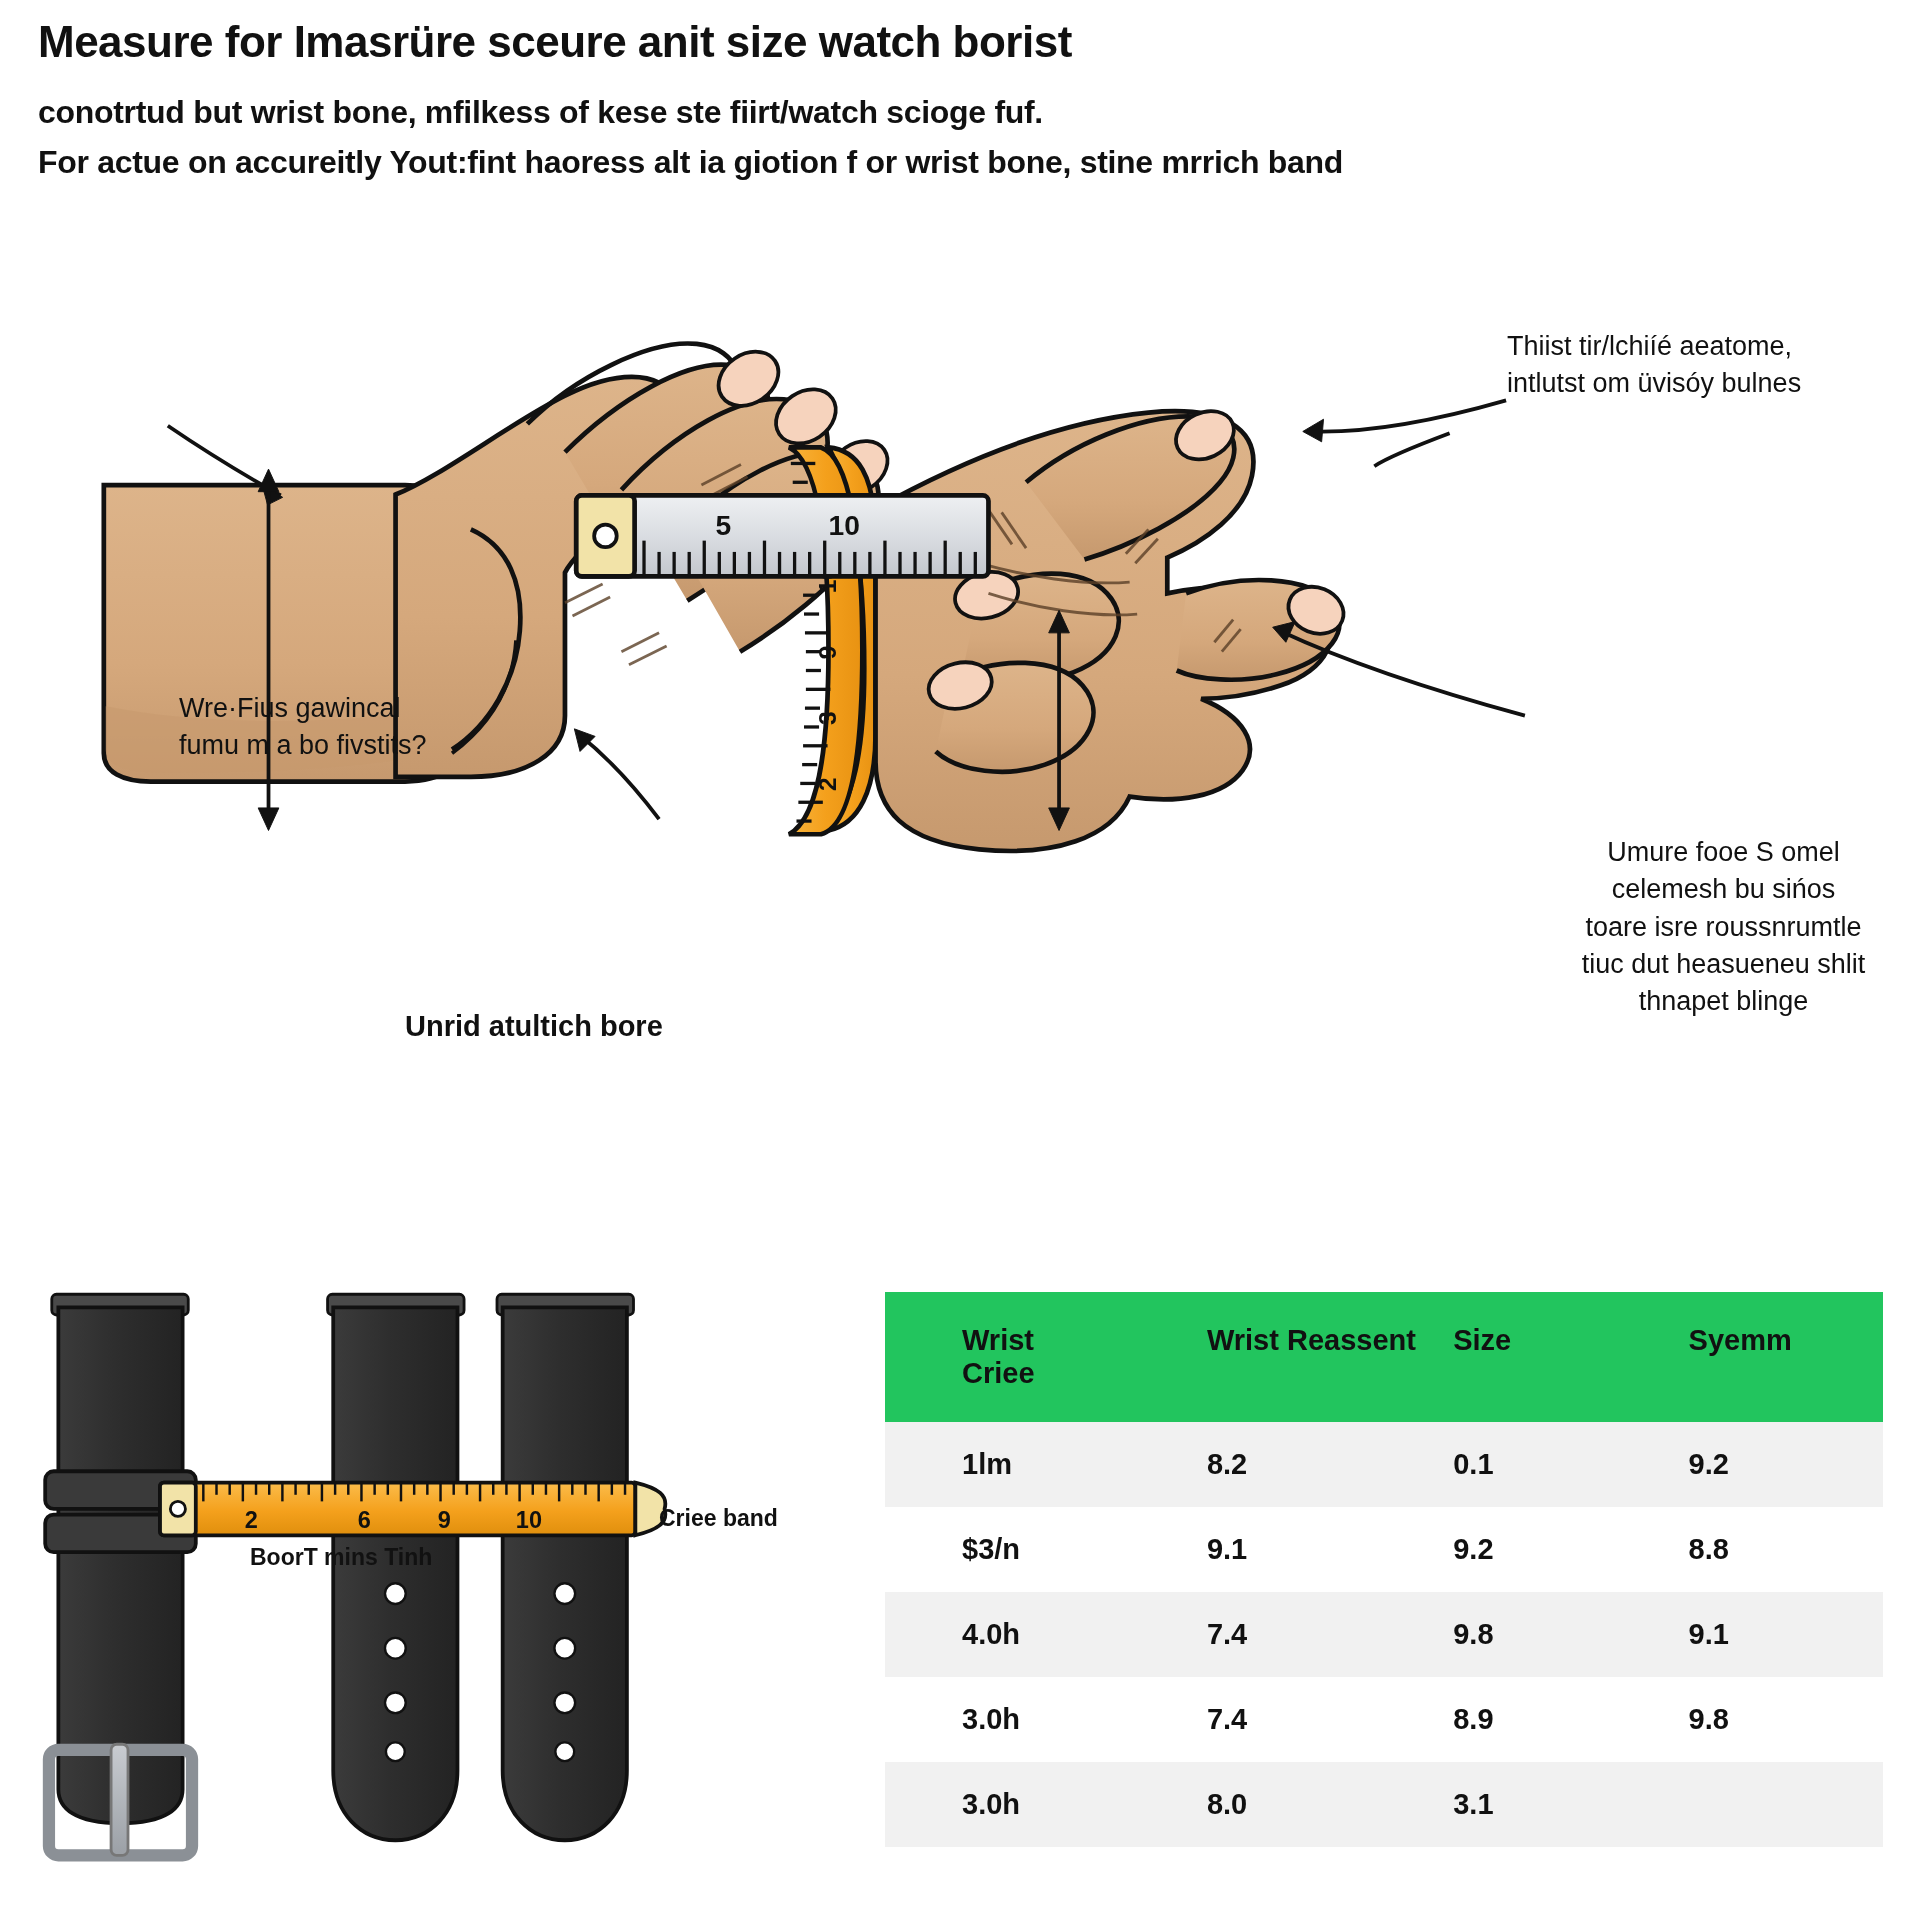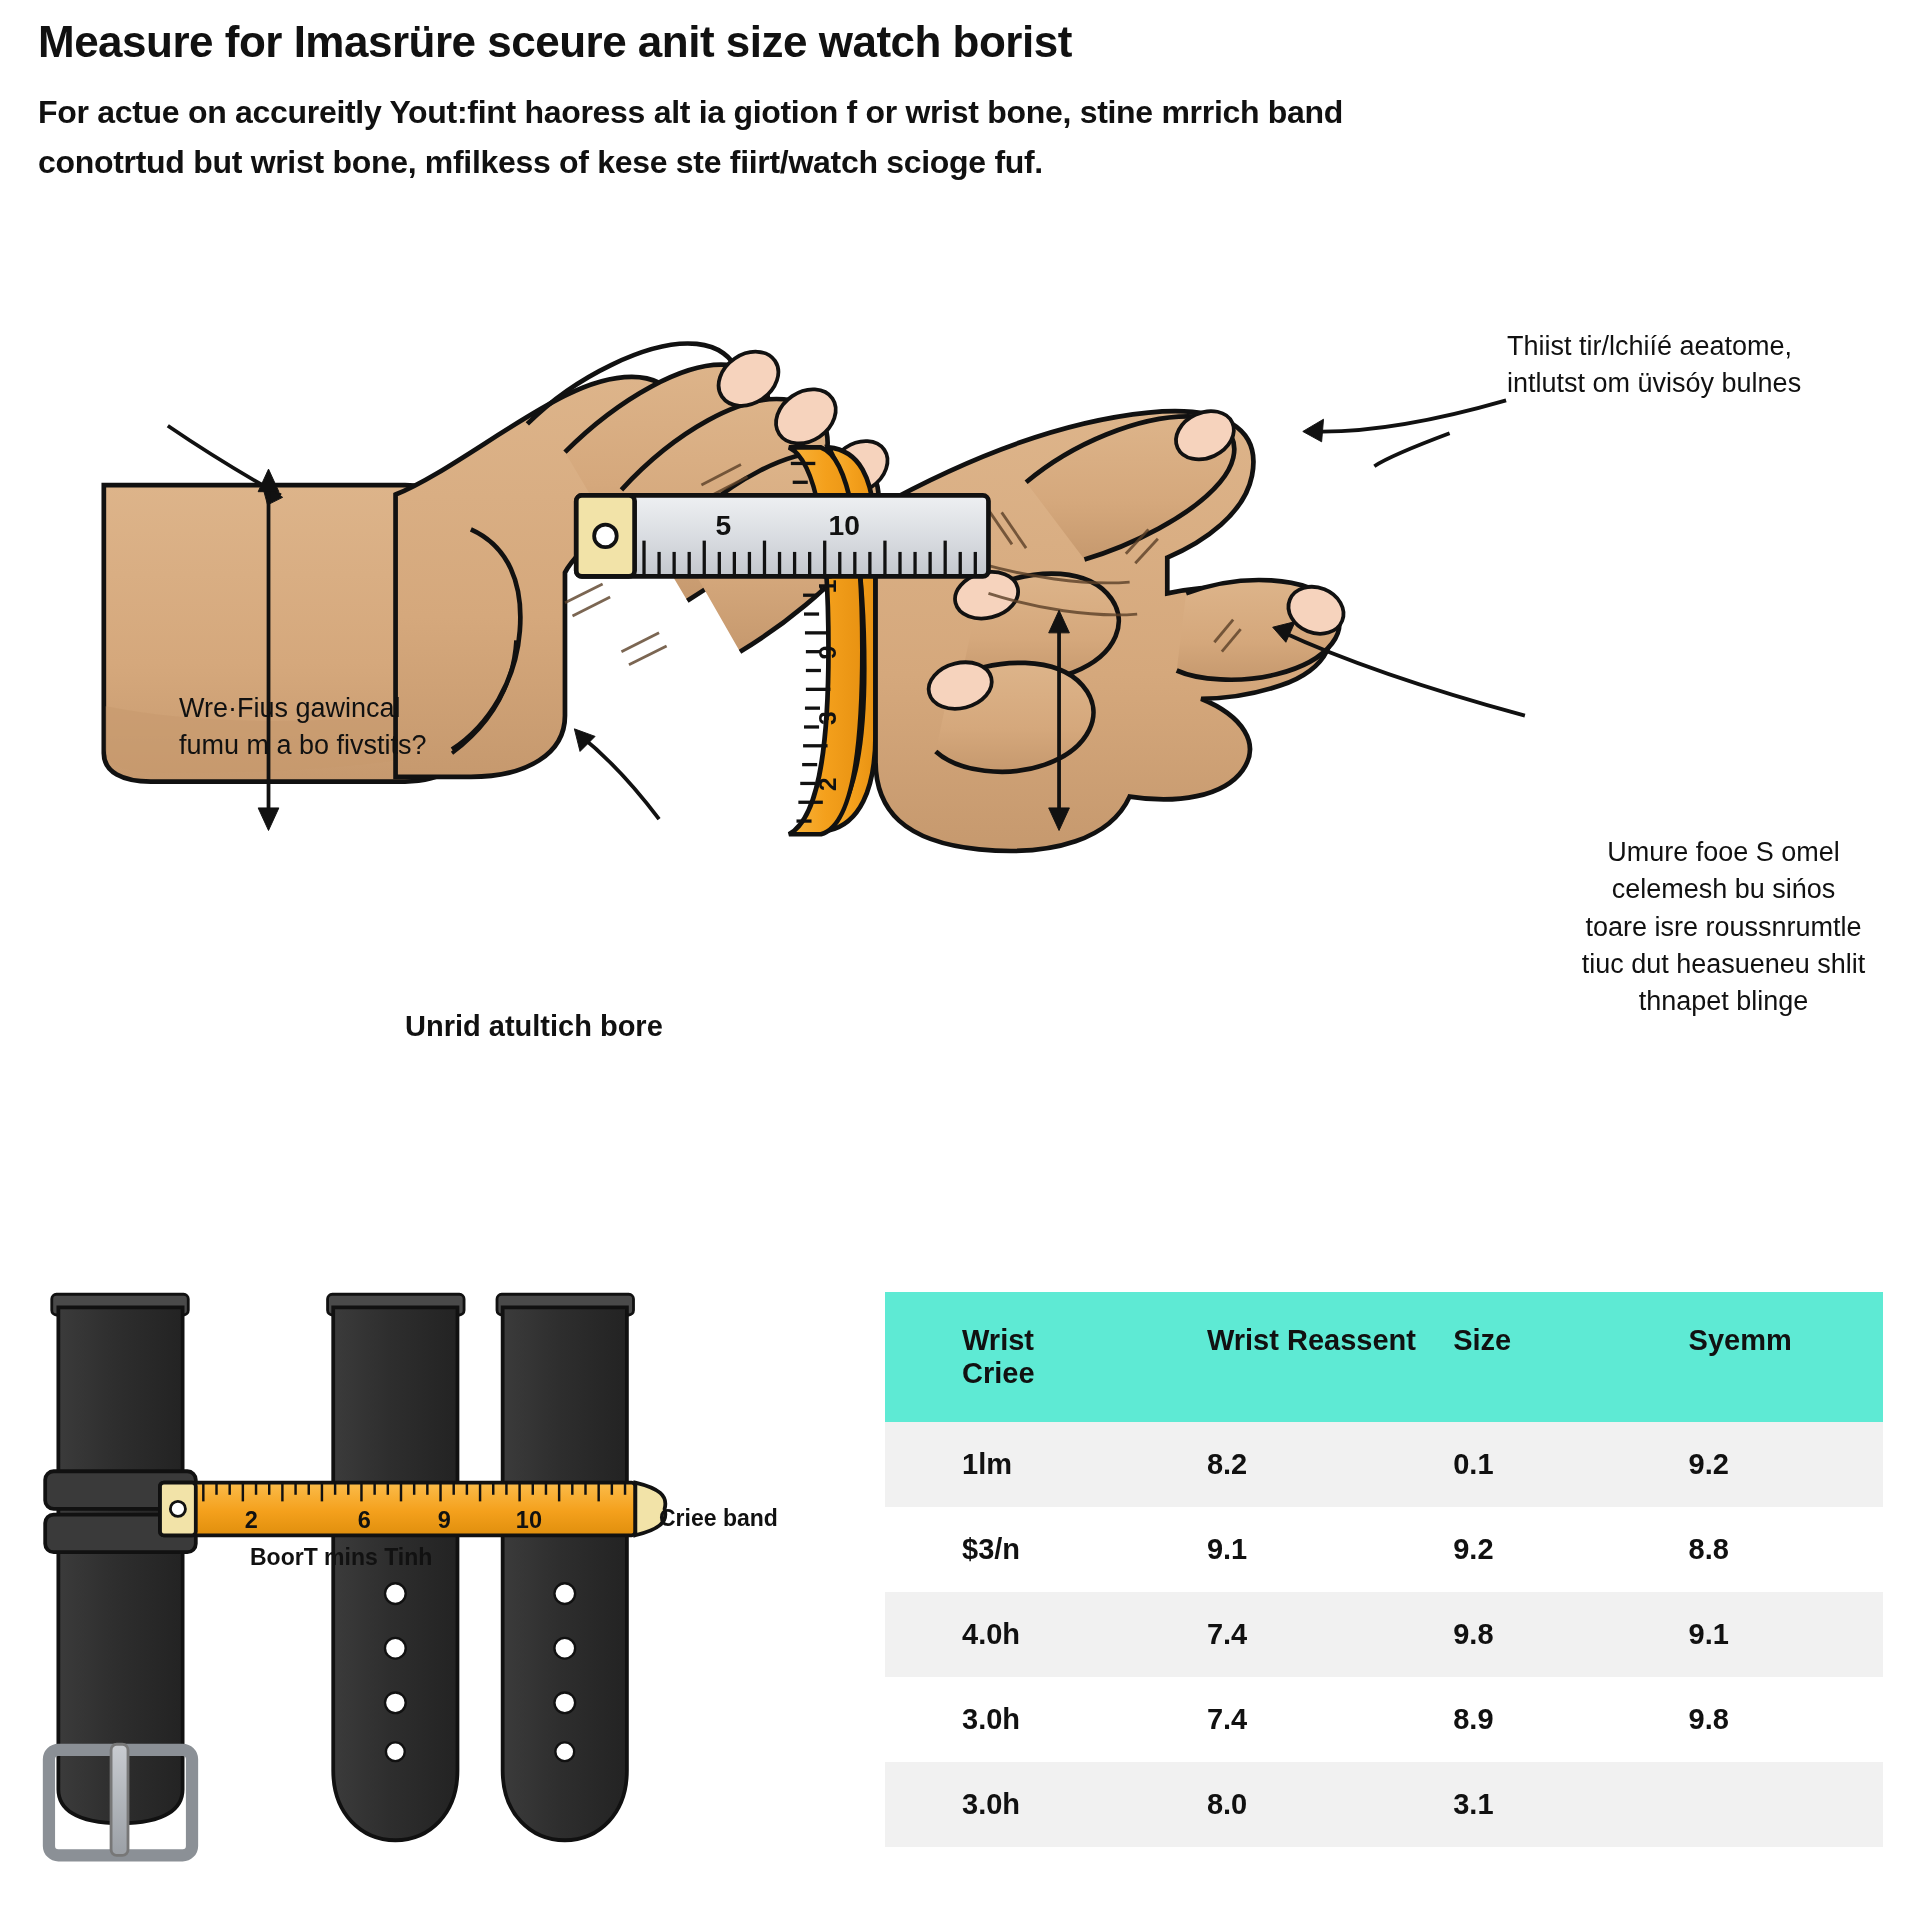--- a/index.html
+++ b/index.html
@@ -41,21 +41,21 @@
   
   .bands{position:absolute;left:0px;top:1262px;width:866px;height:603px;}
   .band-label{position:absolute;font-weight:bold;font-size:23px;color:#111;white-space:nowrap;}
   .label-boort{left:250px;top:1544px;}
   .label-criee{left:659px;top:1505px;}
 
   
   .table-wrap{position:absolute;left:885px;top:1292px;width:998px;}
   table{border-collapse:collapse;width:100%;table-layout:fixed;}
   thead th{
-    background:#5eead4;
+    background:#22c55e;
     font-size:29px;font-weight:bold;text-align:left;
     padding:32px 0 32px 0;
     vertical-align:top;
     color:#111;
   }
   thead th .hdr{display:block;}
   tbody td{
     font-size:29px;font-weight:bold;color:#111;
     padding:26px 0;text-align:left;
   }
@@ -69,22 +69,22 @@
 </head>
 <body>
 
 <div class="page">
 
   <div class="header">
     <div class="title-line">
       <span class="title-rest">Measure for Imasrüre sceure anit size watch borist</span>
     </div>
     <div class="subtitle">
+      <div>conotrtud but wrist bone, mfilkess of kese ste fiirt/watch scioge fuf.</div>
       <div>For actue on accureitly Yout:fint haoress alt ia giotion f or wrist bone, stine mrrich band</div>
-      <div>conotrtud but wrist bone, mfilkess of kese ste fiirt/watch scioge fuf.</div>
     </div>
   </div>
 
   <div class="illus">
     <svg width="1928" height="847" viewBox="0 0 2048 900">
       <defs>
         <linearGradient id="skinG" x1="0" y1="0" x2="0" y2="1">
           <stop offset="0%" stop-color="#ddb48a"></stop>
           <stop offset="60%" stop-color="#d5a87c"></stop>
           <stop offset="100%" stop-color="#c6996e"></stop>

